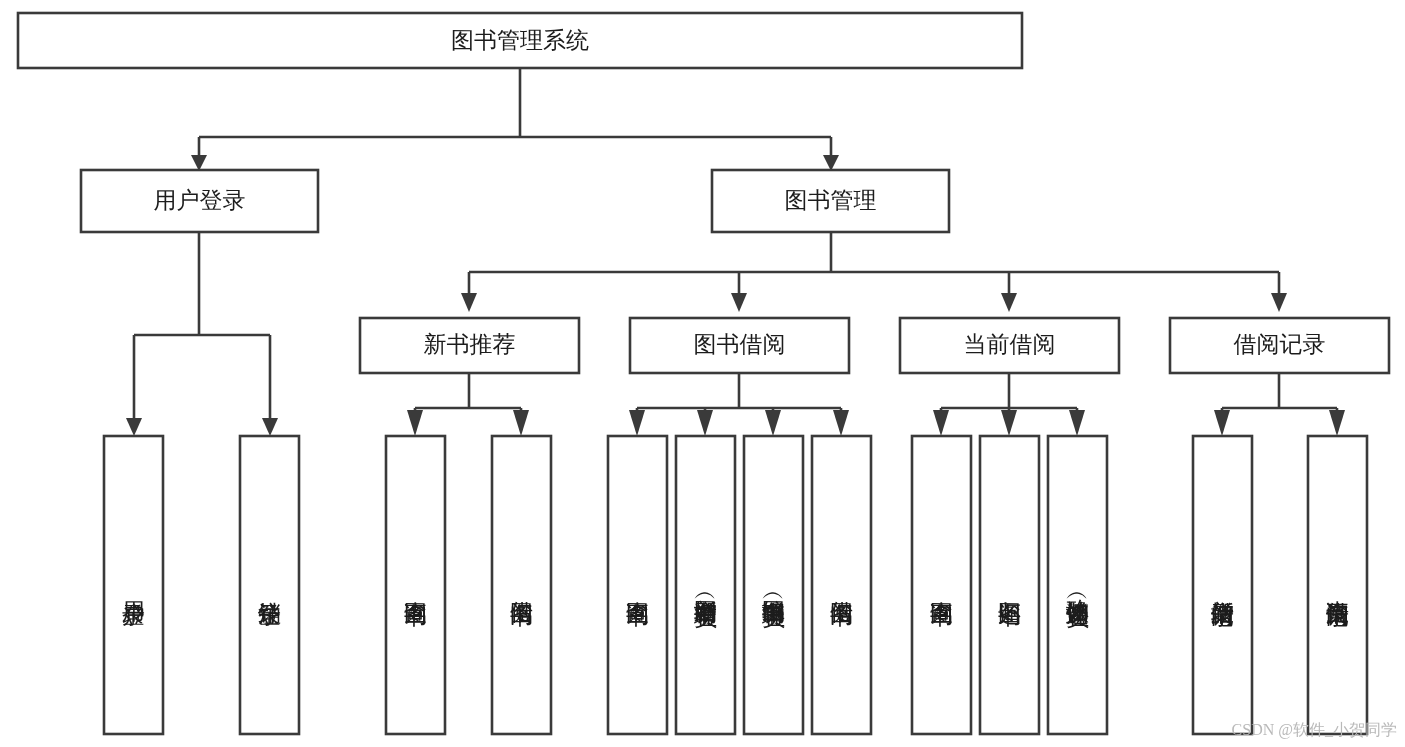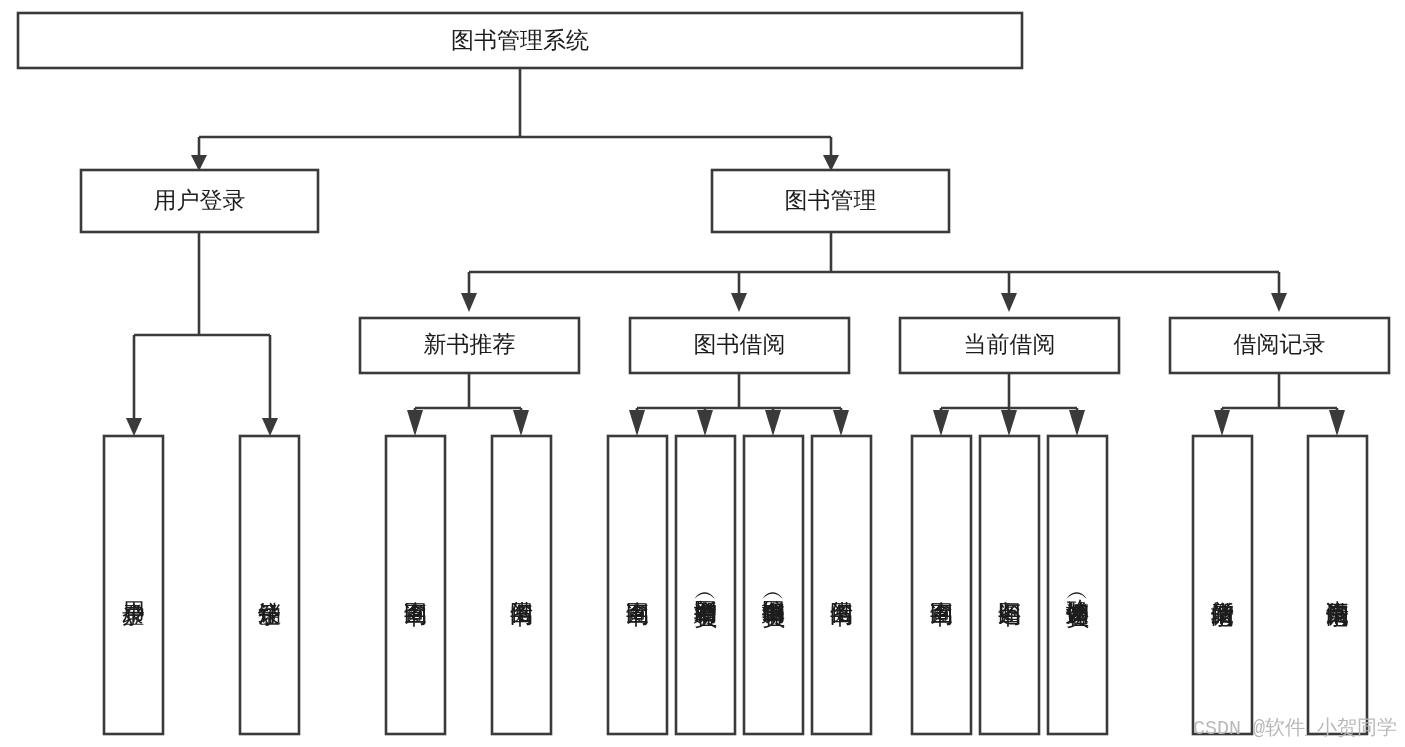--- a/index.html
+++ b/index.html
@@ -64,22 +64,22 @@
     position: absolute;
     display: flex;
     align-items: center;
     justify-content: center;
     pointer-events: none;
   }
   #watermark {
     position: absolute;
     right: 8px;
     bottom: 6px;
-    font-family: Liberation Mono, monospace;
-    font-size: 20px;
+    font-family: Liberation Serif, serif;
+    font-size: 16px;
     color: #b9b9b9;
     white-space: nowrap;
     user-select: none;
   }
 </style>
 </head>
 <body>
 
 <div id="diagram-root">
 

